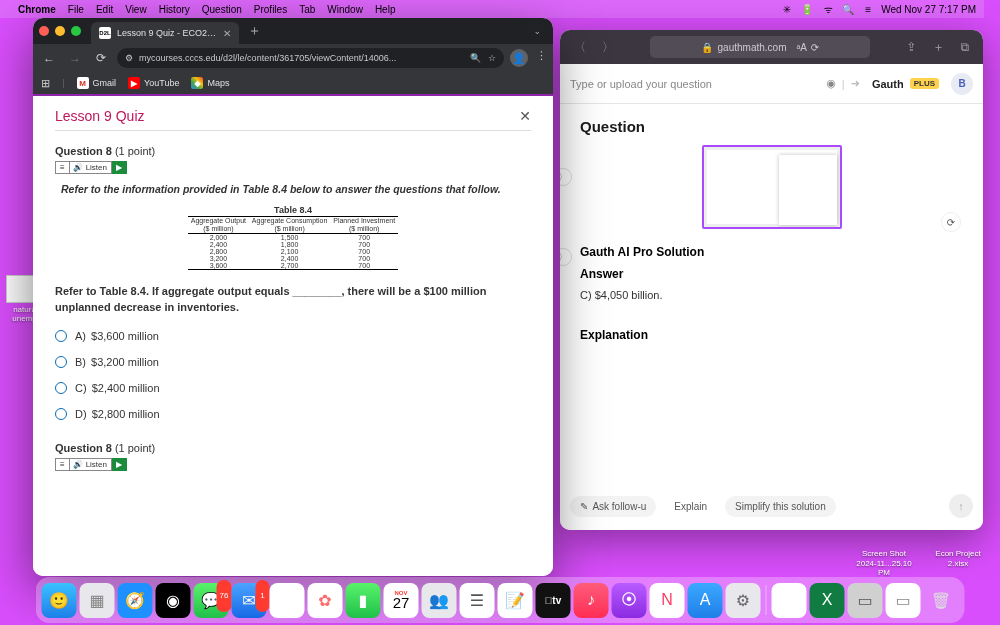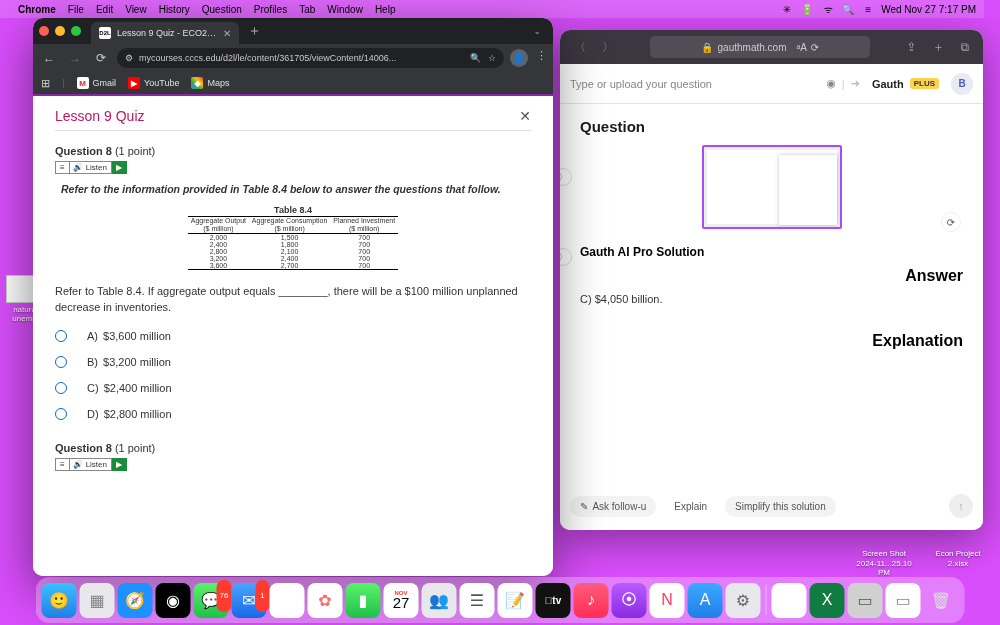--- a/index.html
+++ b/index.html
@@ -23,21 +23,21 @@
 .gauth-lbl { margin-left:auto; display:flex; align-items:center; gap:6px; }
 .plus-badge { background:#ffd24d; color:#333; font-size:8px; font-weight:700; padding:1px 4px; border-radius:3px; }
 .avatar { width:22px; height:22px; border-radius:50%; background:#e8ebf4; color:#4b5fbb; font-size:10px; font-weight:600; display:flex; align-items:center; justify-content:center; margin-left:6px; }
 .safari-body { flex:1; background:#fff; padding:14px 20px; overflow:hidden; position:relative; }
 .q-title { font-size:15px; font-weight:700; color:#1a1a1a; margin-bottom:10px; }
 .q-thumb { width:140px; height:84px; margin:0 auto 16px; border:2px solid #a94aff; background:#eee; border-radius:2px; position:relative; overflow:hidden; }
 .q-thumb::before { content:""; position:absolute; inset:3px; background:linear-gradient(#fff,#fff); }
 .q-thumb::after { content:""; position:absolute; right:3px; top:8px; width:58px; height:70px; background:#fff; box-shadow:0 0 4px rgba(0,0,0,0.25); }
 .nav-fab { width:18px; height:18px; border:1px solid #ddd; border-radius:50%; display:flex; align-items:center; justify-content:center; font-size:9px; color:#888; margin:4px 0; }
 .s-title { font-size:12px; font-weight:700; margin:8px 0; }
-.s-sub { font-size:16px; font-weight:700; margin:6px 0;text-align:right; }
+.s-sub { font-size:12px; font-weight:700; margin:6px 0; }
 .s-text { font-size:11px; color:#333; line-height:1.5; }
 .s-actions { position:absolute; left:10px; right:10px; bottom:10px; height:34px; display:flex; align-items:center; gap:8px; background:linear-gradient(rgba(255,255,255,0),#fff 30%); padding-top:6px; }
 .s-btn { font-size:10px; color:#555; background:#f3f3f4; padding:5px 10px; border-radius:14px; display:flex; align-items:center; gap:4px; }
 .s-btn.ghost { background:transparent; }
 .s-send { width:24px; height:24px; border-radius:50%; background:#eee; color:#aaa; display:flex; align-items:center; justify-content:center; font-size:11px; margin-left:auto; }
 .refresh-ic { position:absolute; top:108px; right:22px; width:20px; height:20px; border:1px solid #eee; border-radius:50%; display:flex; align-items:center; justify-content:center; font-size:10px; color:#555; z-index:2;}
 
 
 .chrome { position:absolute; top:18px; left:33px; width:520px; height:558px; background:#fff; border-radius:10px; box-shadow:0 15px 50px rgba(0,0,0,0.5); overflow:hidden; display:flex; flex-direction:column; }
 .chrome-tabs { height:26px; background:#202124; display:flex; align-items:center; padding:0 6px; }
@@ -72,22 +72,22 @@
 .listen > span + span { border-left:none; }
 .listen .play { background:#1a8c3b; color:#fff; border-color:#1a8c3b; }
 .q-instr { font-style:italic; font-weight:600; margin:4px 0 8px 6px; line-height:1.45; font-size:10.5px;}
 .tbl-wrap { margin:6px auto; width:210px; }
 .tbl-cap { text-align:center; font-weight:700; font-size:9px; margin-bottom:1px;}
 .tbl { width:100%; border-collapse:collapse; font-size:7px; }
 .tbl th { border-top:1px solid #000; border-bottom:1px solid #000; font-weight:400; padding:0 2px; line-height:1.15; }
 .tbl .hgroup th { font-weight:400; }
 .tbl tbody td { text-align:center; padding:0 2px; }
 .tbl tbody tr:last-child td { border-bottom:1px solid #000; }
-.q-text { margin:14px 0 10px; line-height:1.45; font-size:11px;}
-.opt { display:flex; align-items:center; gap:20px; margin:14px 0; font-size:11px;}
+.q-text { margin:14px 0 10px; line-height:1.45; font-size:11px;font-weight:bold;}
+.opt { display:flex; align-items:center; gap:8px; margin:14px 0; font-size:11px;}
 .radio { width:12px; height:12px; border:1.5px solid #0b6db7; border-radius:50%; flex-shrink:0;}
 .opt-l { display:inline-block; margin-right:2px;}
 
 
 .dock { position:absolute; bottom:2px; left:50%; transform:translateX(-50%); height:46px; background:rgba(255,255,255,0.28); border-radius:14px; padding:4px 6px; display:flex; align-items:center; gap:3px; backdrop-filter:blur(6px); }
 .d-ic { width:35px; height:35px; border-radius:8px; position:relative; display:flex; align-items:center; justify-content:center; font-size:16px; color:#fff;}
 .d-sep { width:1px; height:30px; background:rgba(255,255,255,0.4); margin:0 2px;}
 .badge { position:absolute; top:-3px; right:-3px; min-width:14px; height:14px; background:#ff3b30; border-radius:7px; font-size:8px; display:flex; align-items:center; justify-content:center; padding:16px 3px;}
 .d-finder { background:linear-gradient(#3ac1ff,#1e7fe8);}
 .d-launch { background:#e8e8ec; color:#888;}

